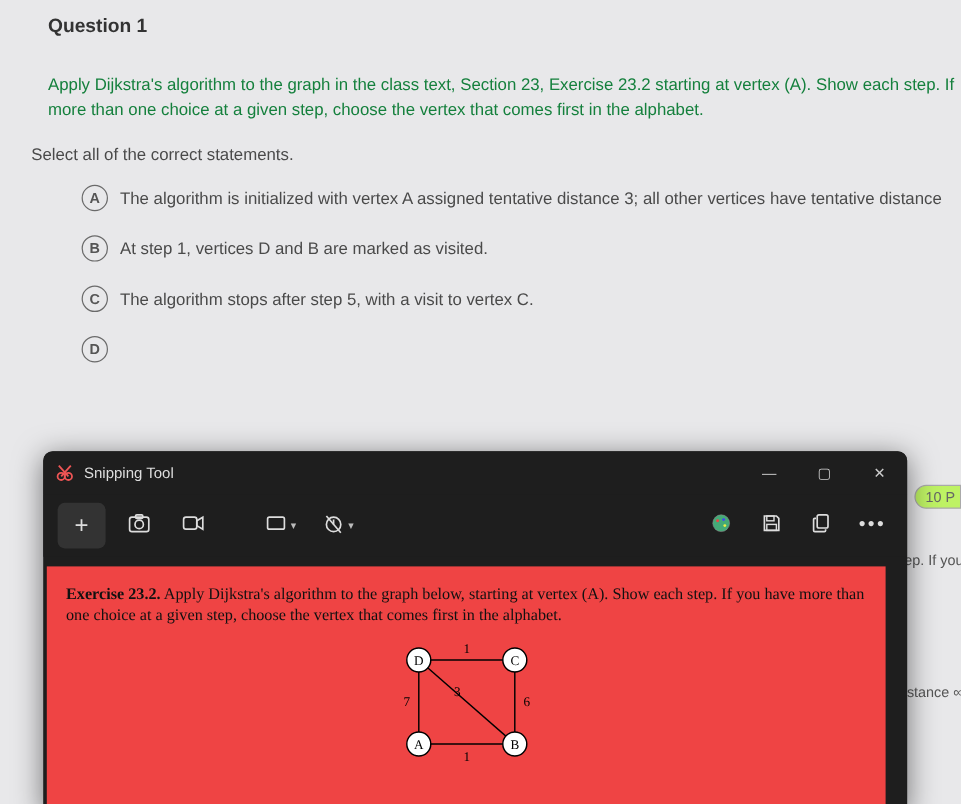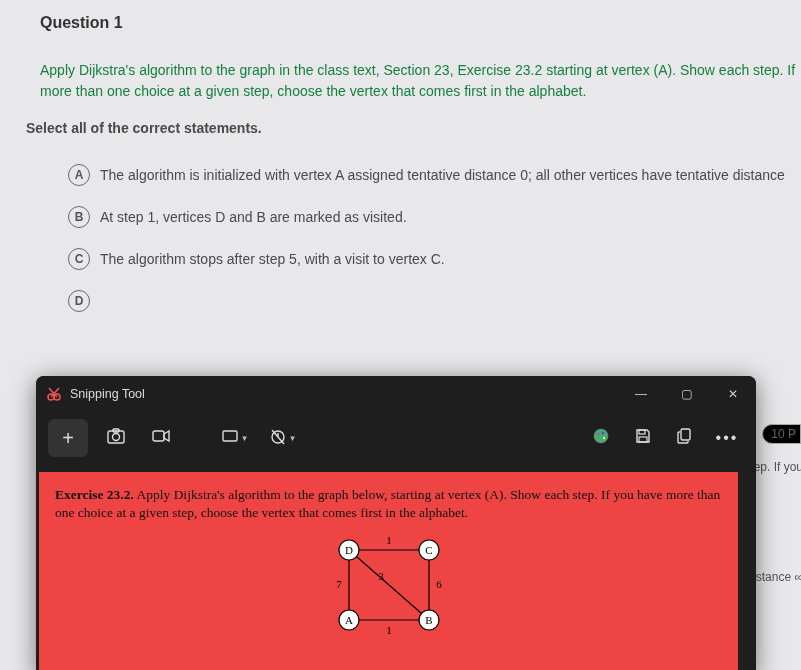--- a/index.html
+++ b/index.html
@@ -25,23 +25,22 @@
   .q-text {
     font-size: 14px;
     line-height: 1.5;
     color: #15803d;
     margin-bottom: 18px;
     padding-right: 4px;
   }
   .select-text {
     font-size: 14px;
     color: #4a4a4a;
-    margin-bottom: 28px;
+    margin-bottom: 18px;
     margin-left: -14px;
-    font-weight: bold;
   }
   .options {
     margin-left: 28px;
   }
   .option {
     display: flex;
     align-items: center;
     gap: 10px;
     margin-bottom: 20px;
     cursor: pointer;
@@ -130,27 +129,27 @@
     height: 210px;
     color: #111;
   }
   .ex-title { font-weight:700; font-size:13.5px; display:inline; font-family: "Times New Roman", serif;}
   .ex-body { font-size: 13.5px; font-family: "Times New Roman", serif; line-height:1.35; }
   .graph-wrap {
     display:flex; justify-content:center; margin-top:8px;
   }
   .peek-pill {
     position:absolute;
-    right:0; top:424px;
+    right:0; top:404px;
     font-size:12px;
     color:#666;
     border:1px solid #aaa;
     border-radius: 12px 0 0 12px;
     padding:2px 4px 2px 8px;
-    background:#000000;
+    background:#bef264;
   }
   .peek-text {
     position:absolute;
     right:-2px;
     font-size:12px;
     color:#555;
     white-space:nowrap;
   }
   .pt1 { top:460px; }
   .pt2 { top:570px; }
@@ -159,21 +158,21 @@
 <body>
 
 <div class="page">
   <div class="q-title">Question 1</div>
   <div class="q-text">Apply Dijkstra's algorithm to the graph in the class text, Section 23, Exercise 23.2 starting at vertex (A). Show each step. If more than one choice at a given step, choose the vertex that comes first in the alphabet.</div>
   <div class="select-text">Select all of the correct statements.</div>
 
   <div class="options">
     <div class="option">
       <div class="opt-letter">A</div>
-      <div class="opt-text">The algorithm is initialized with vertex A assigned tentative distance 0; all other vertices have tentative distance</div>
+      <div class="opt-text">The algorithm is initialized with vertex A assigned tentative distance 3; all other vertices have tentative distance</div>
     </div>
     <div class="option">
       <div class="opt-letter">B</div>
       <div class="opt-text">At step 1, vertices D and B are marked as visited.</div>
     </div>
     <div class="option">
       <div class="opt-letter">C</div>
       <div class="opt-text">The algorithm stops after step 5, with a visit to vertex C.</div>
     </div>
     <div class="option">

